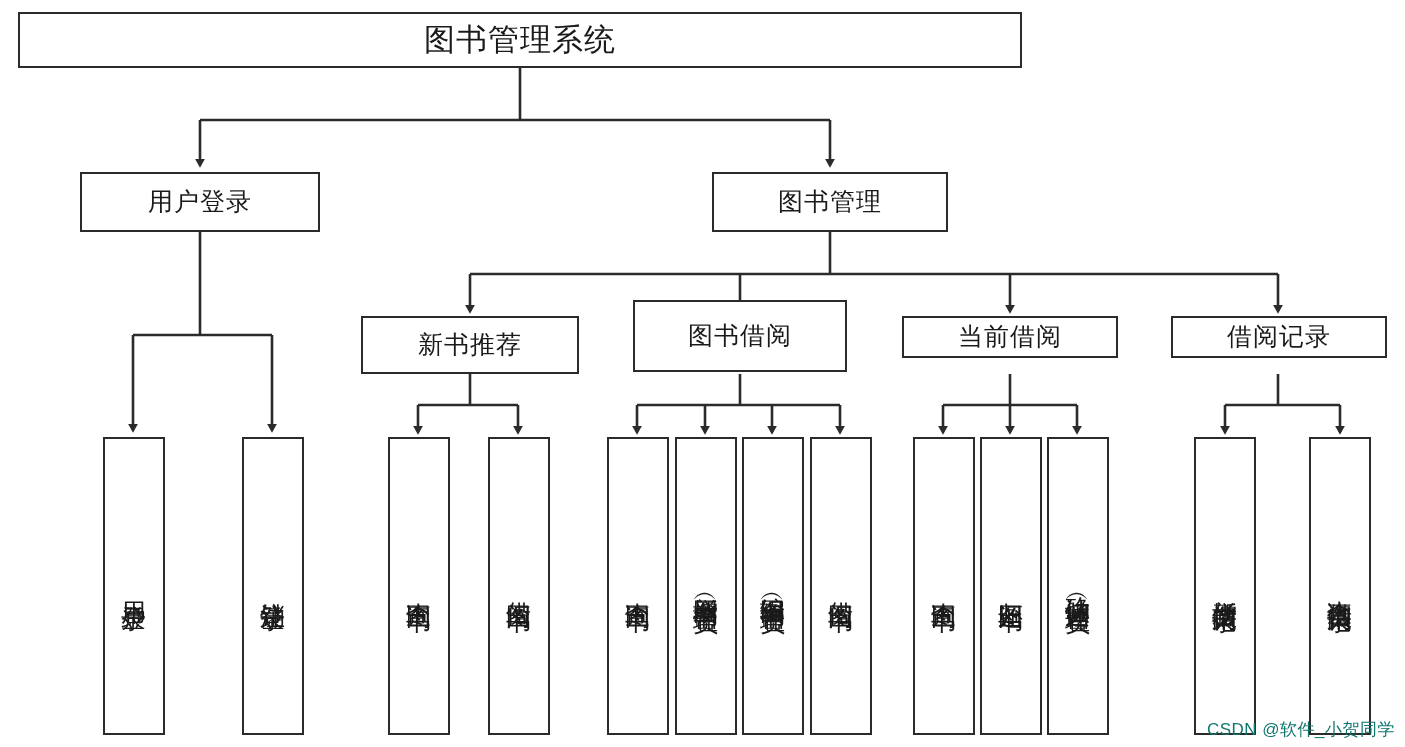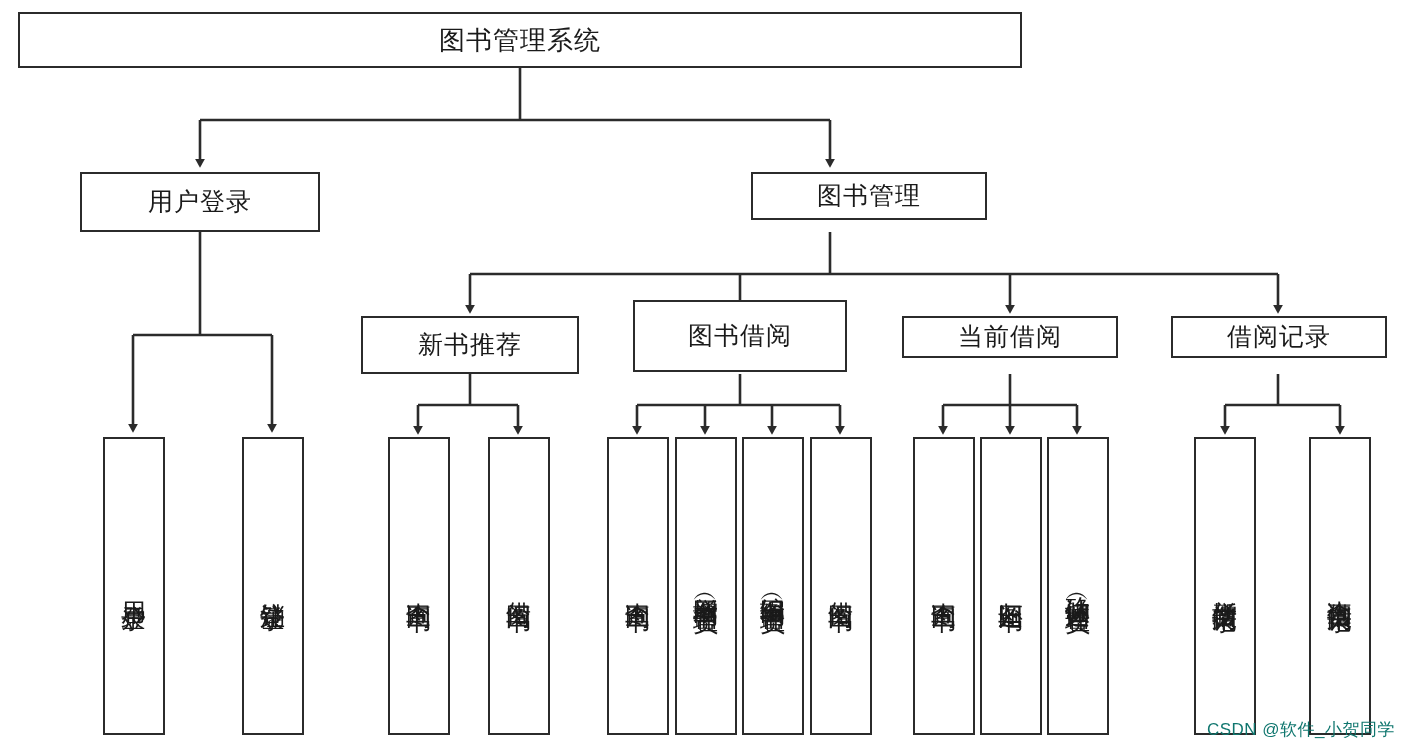--- a/index.html
+++ b/index.html
@@ -36,21 +36,21 @@
     justify-content: center;
     color: #1a1a1a;
   }
   .node-h {
     font-size: 25px;
     line-height: 1.1;
     letter-spacing: 1px;
     white-space: nowrap;
   }
   .node-root {
-    font-size: 26px;
+    font-size: 31px;
   }
   .node-v {
     writing-mode: vertical-rl;
     text-orientation: upright;
     align-items: center;
     justify-content: center;
     font-size: 25px;
     line-height: 1.12;
     letter-spacing: 2px;
     padding: 6px 0;
@@ -128,21 +128,21 @@
     </g>
   </svg>
 
   <div class="node node-h node-root" style="left:18px; top:12px; width:1004px; height:56px;">
     <span>图书管理系统</span>
   </div>
 
   <div class="node node-h" style="left:80px; top:172px; width:240px; height:60px;">
     <span>用户登录</span>
   </div>
-  <div class="node node-h" style="left:751px; top:172px; width:236px; height:48px;align-items:center;">
+  <div class="node node-h" style="left:712px; top:172px; width:236px; height:60px;align-items:center;">
     <span>图书管理</span>
   </div>
 
   <div class="node node-h" style="left:361px; top:316px; width:218px; height:58px;">
     <span>新书推荐</span>
   </div>
   <div class="node node-h" style="left:633px; top:300px; width:214px; height:72px;">
     <span>图书借阅</span>
   </div>
   <div class="node node-h" style="left:902px; top:316px; width:216px; height:42px;">

